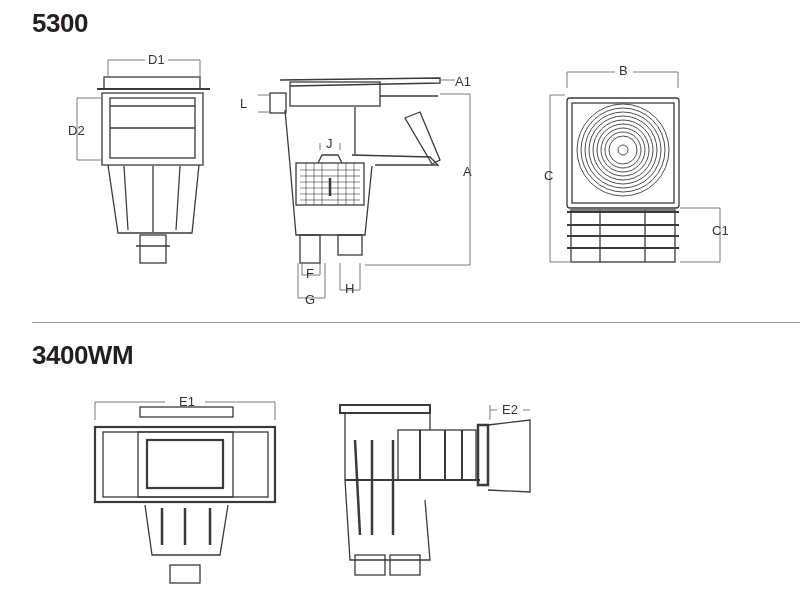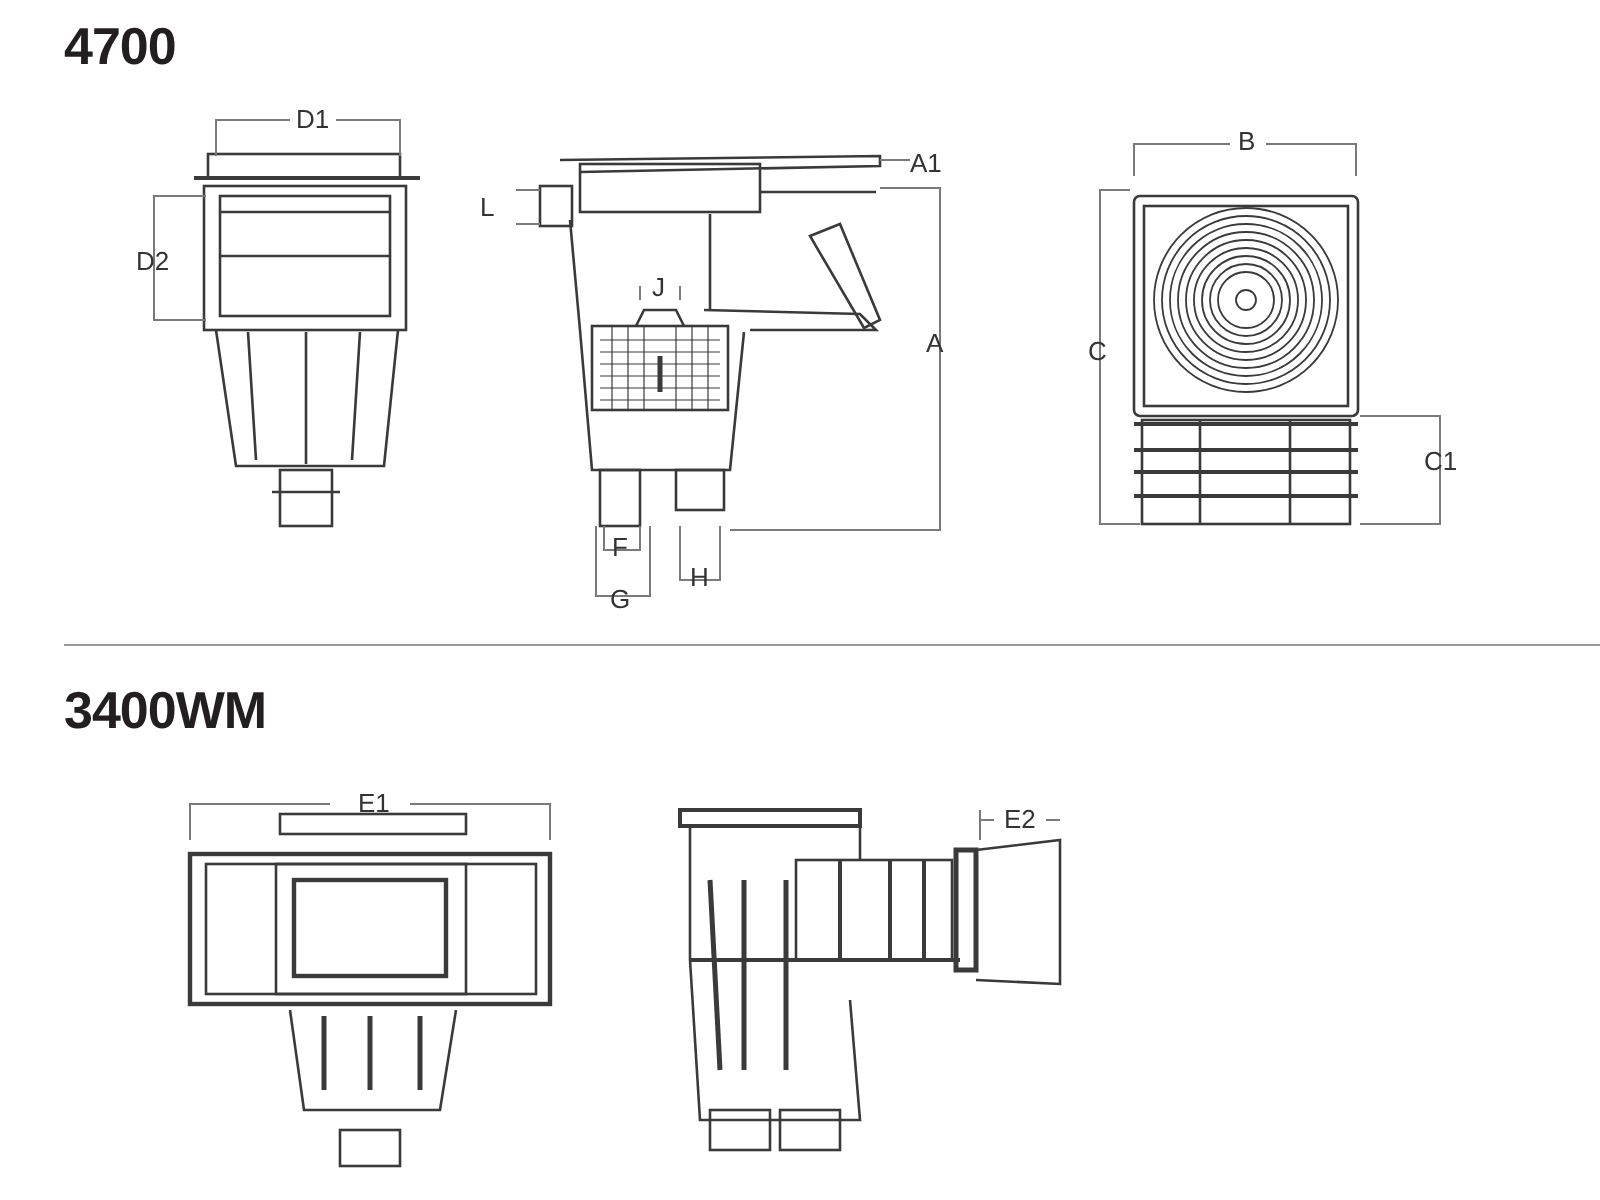--- a/index.html
+++ b/index.html
@@ -7,21 +7,21 @@
   .title{position:absolute;font-weight:bold;font-size:26px;color:#231f20;letter-spacing:-0.5px;}
   #t1{left:32px;top:8px;}
   #t2{left:32px;top:340px;}
   .divider{position:absolute;left:32px;top:322px;width:768px;height:1px;background:#9a9a9a;}
   svg{position:absolute;left:0;top:0;}
   svg text{font-family:"Liberation Sans",sans-serif;font-size:13px;fill:#333;}
 </style>
 </head>
 <body>
 
-<div class="title" id="t1">4700</div>
+<div class="title" id="t1">5300</div>
 <div class="divider"></div>
 <div class="title" id="t2">3400WM</div>
 
 <svg width="800" height="600">
   <g fill="none" stroke="#3a3a3a" stroke-width="1.3">
 
     <g>
       <rect x="104" y="77" width="96" height="12"></rect>
       <line x1="97" y1="89" x2="210" y2="89" stroke-width="2"></line>
       <rect x="102" y="93" width="101" height="72"></rect>

